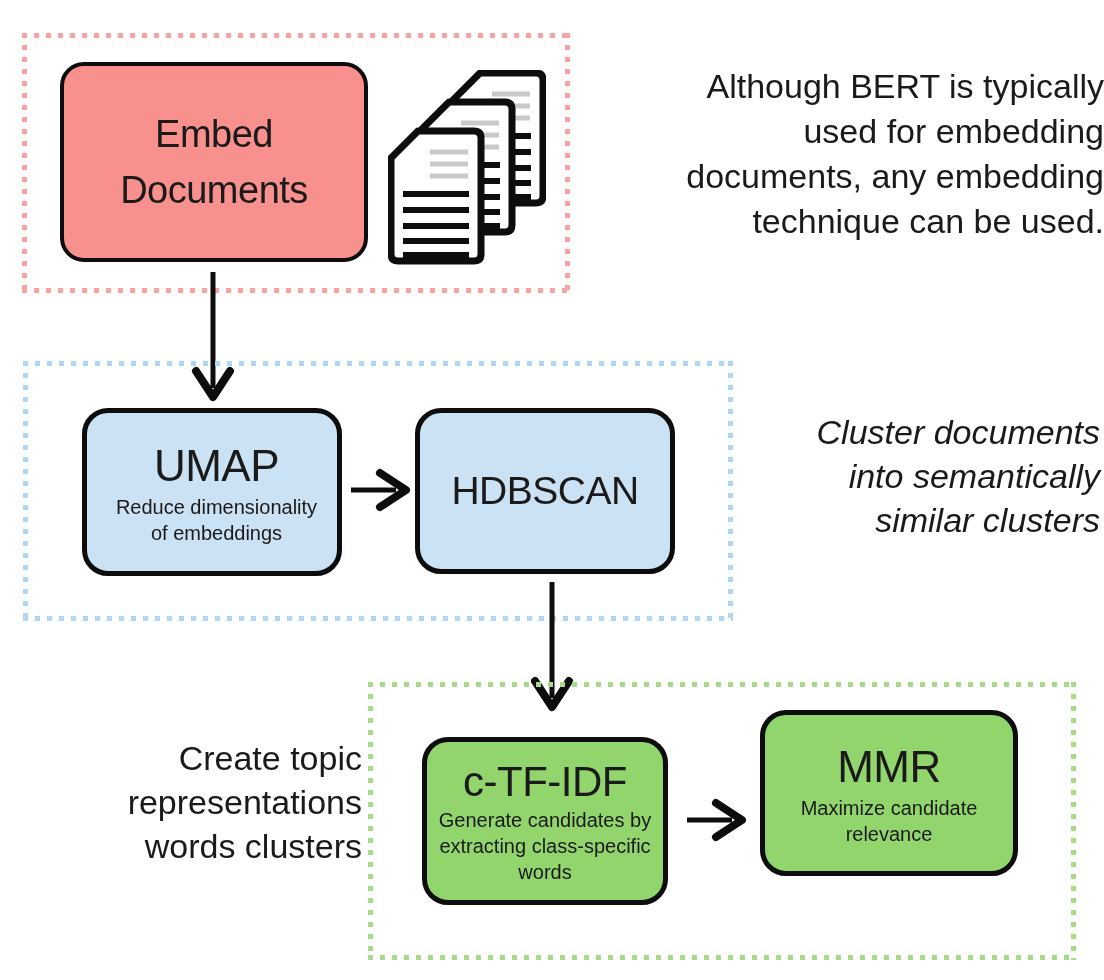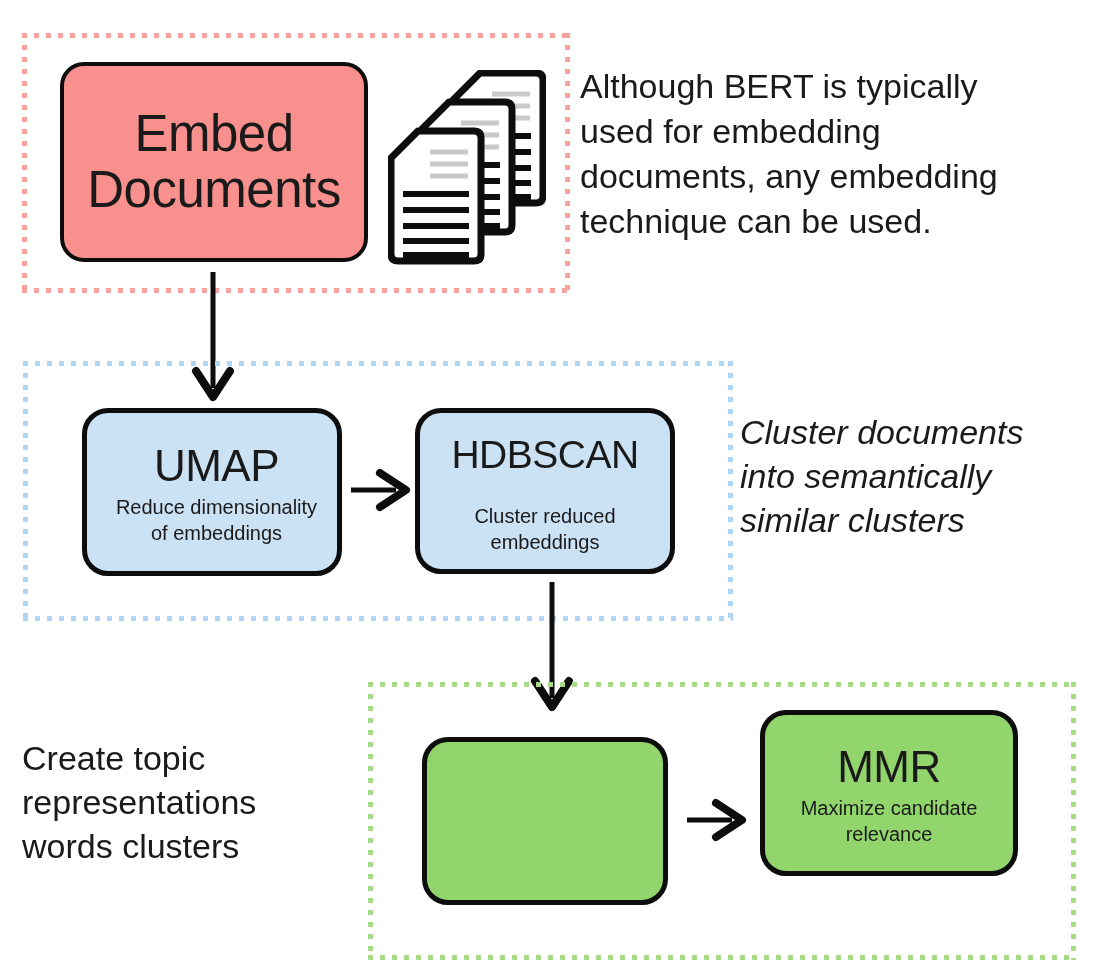--- a/index.html
+++ b/index.html
@@ -27,30 +27,30 @@
 
   
   .node{
     position:absolute;border:5px solid #0d0d0d;border-radius:26px;
     display:flex;flex-direction:column;align-items:center;justify-content:center;
     text-align:center;box-sizing:border-box;
   }
   .node .title{font-size:44px;line-height:56px;letter-spacing:-0.5px;}
   .node .subtitle{font-size:20px;line-height:26px;margin-top:0;}
   #embed-box{left:60px;top:62px;width:308px;height:200px;background:#f8908d;border-width:4px;border-radius:24px;}
-  #embed-box .title{font-size:51px;line-height:56px;}
+  #embed-box .title{font-size:38px;line-height:56px;}
   #umap-box{left:82px;top:408px;width:260px;height:168px;background:#cbe1f4;padding-left:9px;}
   #hdbscan-box{left:415px;top:408px;width:260px;height:166px;background:#cbe1f4;gap:20px;}
   #hdbscan-box .title{font-size:39px;}
   #ctfidf-box{left:422px;top:737px;width:246px;height:168px;background:#92d56c;}
   #ctfidf-box .title{font-size:42px;line-height:50px;}
   #mmr-box{left:760px;top:710px;width:258px;height:166px;background:#92d56c;}
 
   
-  .caption{position:absolute;text-align:left;font-size:34px;line-height:45px;}
+  .caption{position:absolute;text-align:right;font-size:34px;line-height:45px;}
   #embedding-caption{left:580px;top:64px;width:524px;}
   #cluster-caption{left:740px;top:410px;width:360px;line-height:44px;font-style:italic;}
   #topic-caption{left:22px;top:736px;width:340px;line-height:44px;}
 
   svg{display:block;}
 </style>
 </head>
 <body>
 
 <div class="panel panel-red abs" style="left:22px;top:33px;width:548px;height:260px;">
@@ -111,22 +111,20 @@
 of embeddings</div>
 </div>
 
 <svg class="abs" style="left:348px;top:468px;" width="64" height="44" viewBox="0 0 64 44">
   <line x1="3" y1="22" x2="48" y2="22" stroke="#0d0d0d" stroke-width="5"></line>
   <polyline points="32,5 58,22 32,39" fill="none" stroke="#0d0d0d" stroke-width="8" stroke-linecap="round" stroke-linejoin="round"></polyline>
 </svg>
 
 <div class="node" id="hdbscan-box">
   <div class="title">HDBSCAN</div>
-  <div class="subtitle pre">Cluster reduced
-embeddings</div>
 </div>
 
 <div class="caption pre" id="cluster-caption">Cluster documents
 into semantically
 similar clusters</div>
 
 <svg class="abs" style="left:530px;top:578px;" width="44" height="140" viewBox="0 0 44 140">
   <line x1="22" y1="4" x2="22" y2="120" stroke="#0d0d0d" stroke-width="5"></line>
   <polyline points="5,103 22,129 39,103" fill="none" stroke="#0d0d0d" stroke-width="8" stroke-linecap="round" stroke-linejoin="round"></polyline>
 </svg>
@@ -136,20 +134,24 @@
   <div class="edge h bottom"></div>
   <div class="edge v left"></div>
   <div class="edge v right"></div>
 </div>
 
 <div class="caption pre" id="topic-caption">Create topic
 representations
 words clusters</div>
 
 <div class="node" id="ctfidf-box">
+  <div class="title">c-TF-IDF</div>
+  <div class="subtitle pre">Generate candidates by
+extracting class-specific
+words</div>
 </div>
 
 <svg class="abs" style="left:684px;top:798px;" width="64" height="44" viewBox="0 0 64 44">
   <line x1="3" y1="22" x2="48" y2="22" stroke="#0d0d0d" stroke-width="5"></line>
   <polyline points="32,5 58,22 32,39" fill="none" stroke="#0d0d0d" stroke-width="8" stroke-linecap="round" stroke-linejoin="round"></polyline>
 </svg>
 
 <div class="node" id="mmr-box">
   <div class="title">MMR</div>
   <div class="subtitle pre">Maximize candidate

